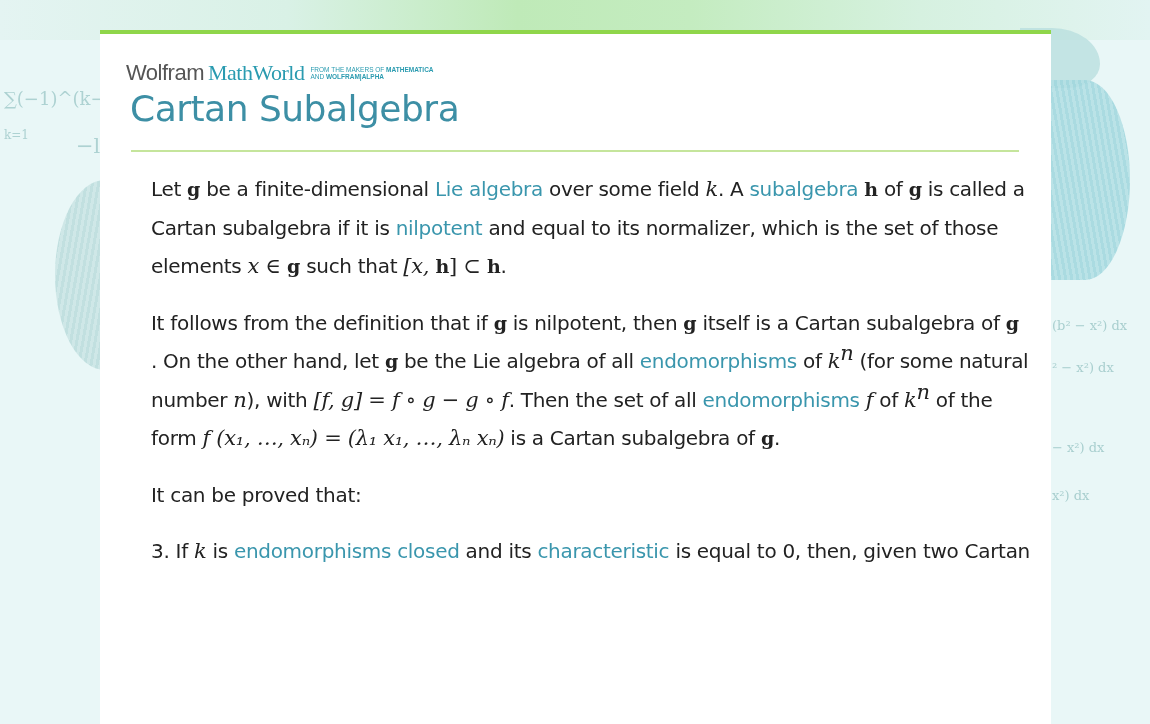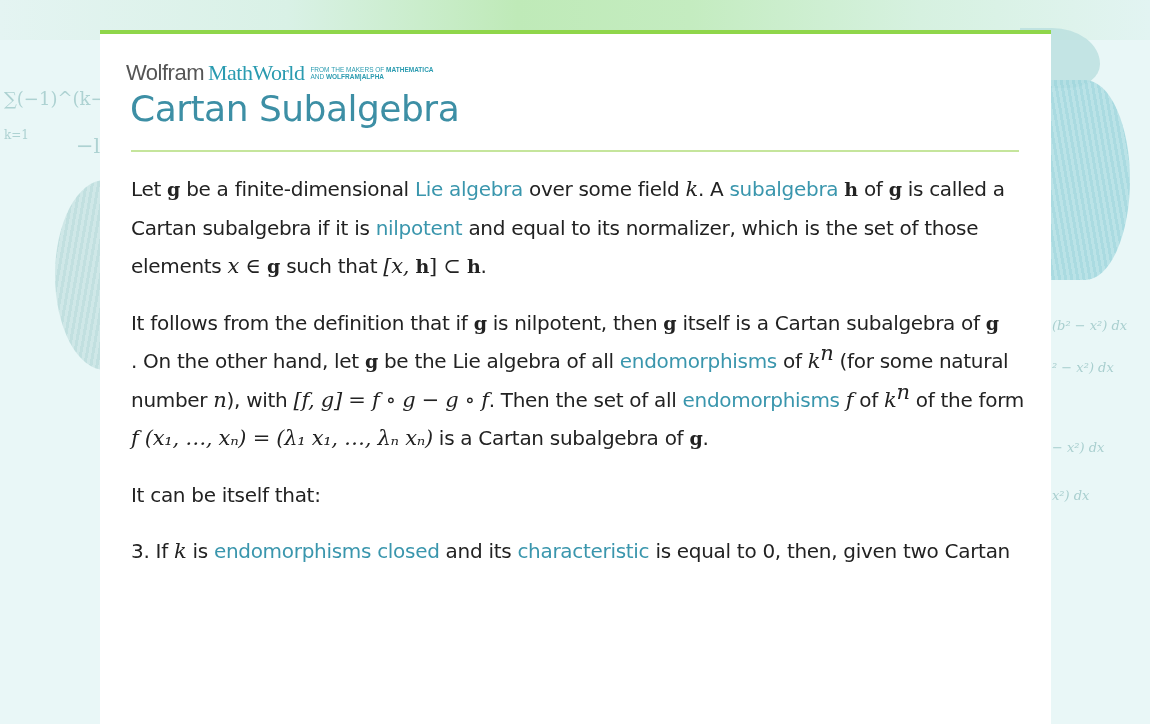--- a/index.html
+++ b/index.html
@@ -29,21 +29,21 @@
     position: absolute; left: 1020px; top: 28px; width: 80px; height: 60px;
     border-radius: 0 60% 40% 0; background: #b9dede; opacity: 0.8;
   }
   .bg-right-shape2 {
     position: absolute; left: 1040px; top: 80px; width: 90px; height: 200px;
     border-radius: 0 70% 70% 0;
     background: repeating-linear-gradient(80deg, #9fd6dd 0 3px, #b2dfe4 3px 6px);
     opacity: 0.85;
   }
   .bg-right-formula {
-    position: absolute; left: 1052px; font-family: "DejaVu Serif", serif; font-style: italic;
+    position: absolute; left: 1052px; font-family: "DejaVu Serif", serif; 
     color: #a9cfcf; font-size: 13px; white-space: nowrap;
   }
   .card {
     position: absolute; left: 100px; top: 30px; width: 951px; height: 700px;
     background: #ffffff;
     border-top: 4px solid #8fd64a;
   }
   .logo {
     position: absolute; left: 26px; top: 26px; display: flex; align-items: center; gap: 4px;
     white-space: nowrap;
@@ -58,21 +58,21 @@
     letter-spacing: -0.5px;
   }
   .title-rule {
     position: absolute; left: 31px; top: 116px; width: 888px; height: 2px; background: #c5e59c;
   }
   .content {
     position: absolute; left: 31px; top: 136px; width: 900px;
     font-family: "DejaVu Sans", sans-serif; font-size: 20px; color: #222; line-height: 38.5px;
     letter-spacing: -0.3px;
   }
-  .content p { margin-bottom: 18px; }
+  .content p { margin-bottom: 18px; margin-left: 20px; }
   .content a { color: #3a96ad; text-decoration: none; }
   .m { font-family: "DejaVu Serif", serif; font-style: italic; font-size: 21px; }
   .fr { font-family: "DejaVu Serif", serif; font-weight: bold; font-size: 19px; }
   .mr { font-family: "DejaVu Serif", serif; font-size: 21px; }
   sup, sub { font-size: 13px; line-height: 0; }
 </style>
 </head>
 <body>
 
 <div class="bg-top"></div>
@@ -102,18 +102,18 @@
   <h1 class="title">Cartan Subalgebra</h1>
   <div class="title-rule"></div>
 
   <div class="content">
     <p>
       <span>Let </span><span class="fr">g</span><span> be a finite-dimensional </span><a>Lie algebra</a><span> over some field </span><span class="m">k</span><span>. A </span><a>subalgebra</a><span> </span><span class="fr">h</span><span> of </span><span class="fr">g</span><span> is called a Cartan subalgebra if it is </span><a>nilpotent</a><span> and equal to its normalizer, which is the set of those elements </span><span class="m">x ∈ </span><span class="fr">g</span><span> such that </span><span class="m">[x, </span><span class="fr">h</span><span class="mr">] ⊂ </span><span class="fr">h</span><span>.</span>
     </p>
     <p>
       <span>It follows from the definition that if </span><span class="fr">g</span><span> is nilpotent, then </span><span class="fr">g</span><span> itself is a Cartan subalgebra of </span><span class="fr">g</span><br><span>. On the other hand, let </span><span class="fr">g</span><span> be the Lie algebra of all </span><a>endomorphisms</a><span> of </span><span class="m">k</span><sup class="m">n</sup><span> (for some natural number </span><span class="m">n</span><span>), with </span><span class="m">[f, g] = f ∘ g − g ∘ f</span><span>. Then the set of all </span><a>endomorphisms</a><span> </span><span class="m">f</span><span> of </span><span class="m">k</span><sup class="m">n</sup><span> of the form </span><span class="m">f (x₁, …, xₙ) = (λ₁ x₁, …, λₙ xₙ)</span><span> is a Cartan subalgebra of </span><span class="fr">g</span><span>.</span>
     </p>
-    <p>It can be itself that:</p>
+    <p>It can be proved that:</p>
     <p>
       <span>3. If </span><span class="m">k</span><span> is </span><a>endomorphisms closed</a><span> and its </span><a>characteristic</a><span> is equal to 0, then, given two Cartan</span>
     </p>
   </div>
 </div>
 
 </body></html>

